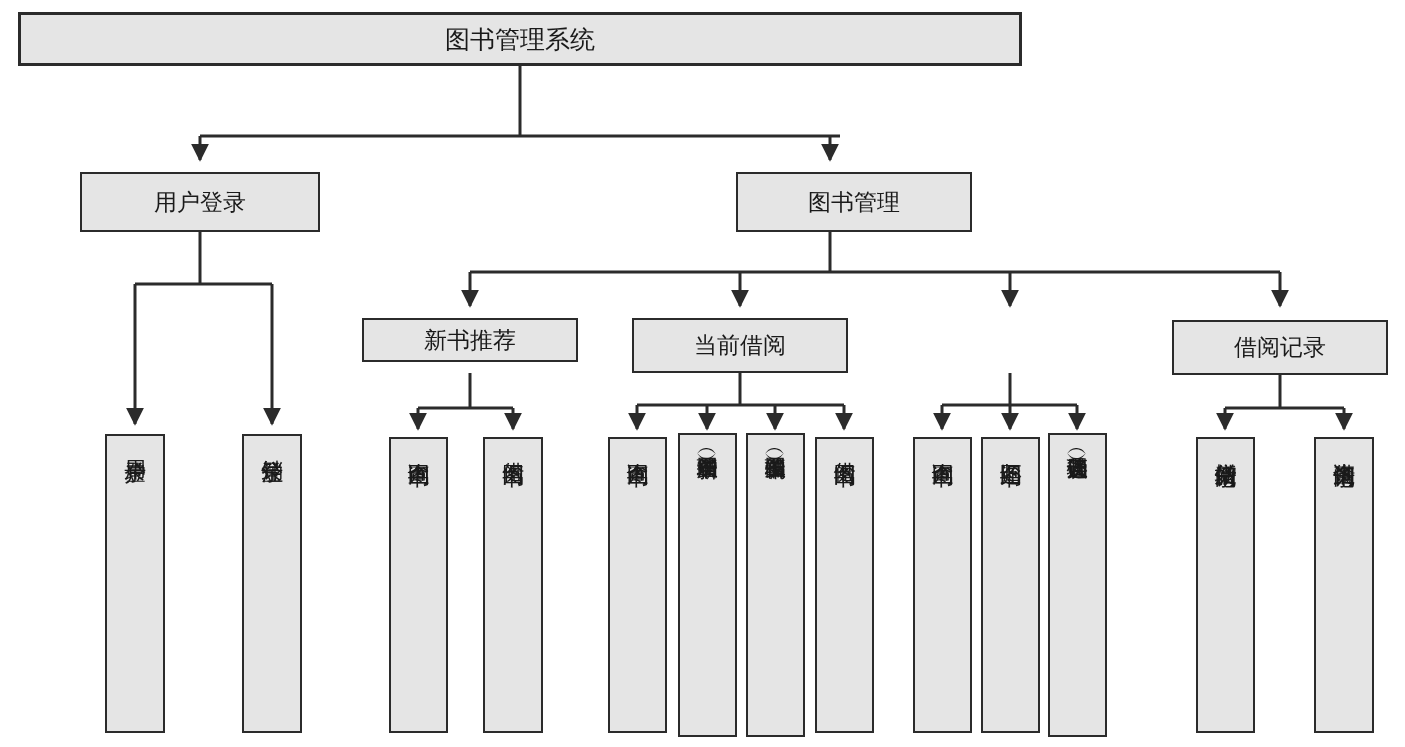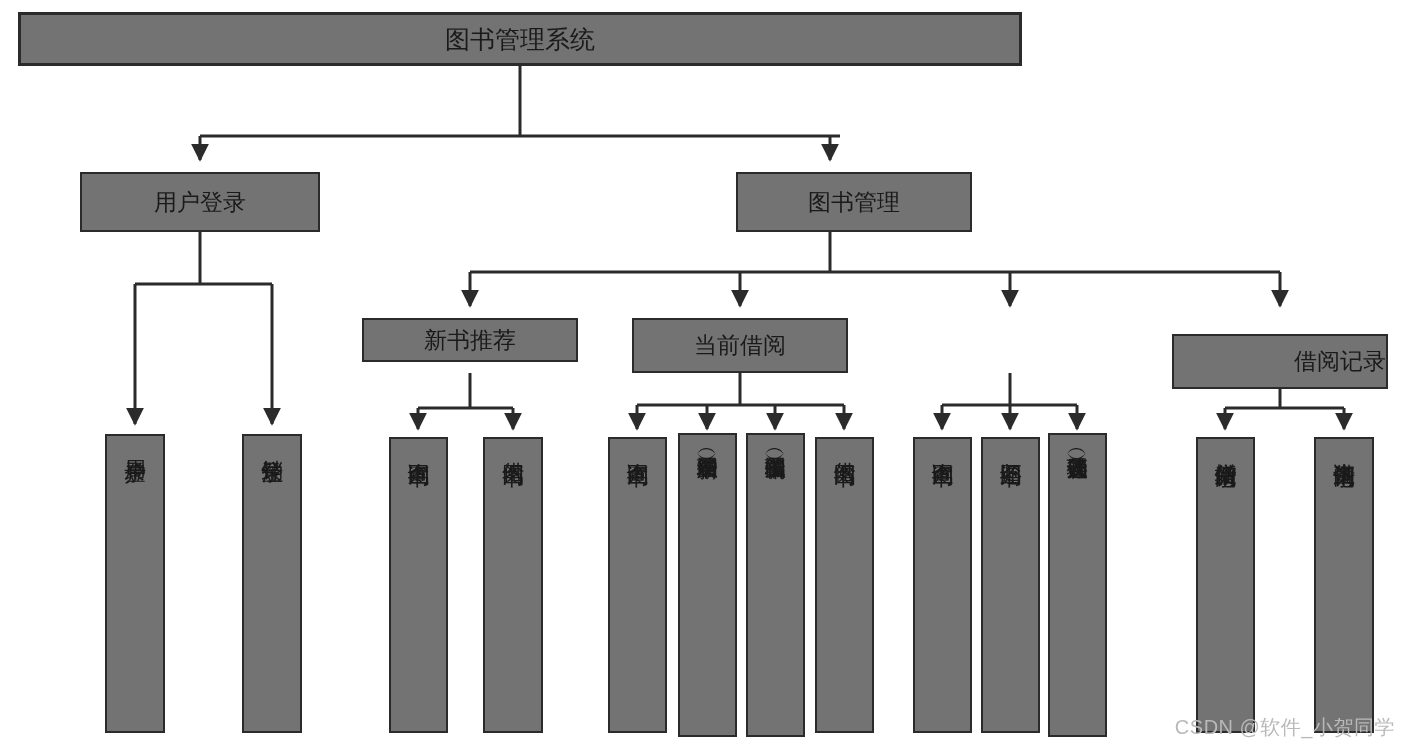--- a/index.html
+++ b/index.html
@@ -22,21 +22,21 @@
     left: 0;
     top: 0;
     width: 1405px;
     height: 747px;
     pointer-events: none;
   }
   .node {
     position: absolute;
     box-sizing: border-box;
     border: 2.5px solid #2b2b2b;
-    background: #737373;
+    background: #e5e5e5;
     display: flex;
     align-items: center;
     justify-content: center;
     color: #1a1a1a;
   }
   .node.root {
     border-width: 3px;
   }
   .node-label {
     text-align: center;
@@ -144,21 +144,21 @@
   <div class="node level2" style="left:712px; top:172px; width:236px; height:60px;margin-left:24px;">
     <span class="node-label">图书管理</span>
   </div>
 
   <div class="node level3" style="left:362px; top:318px; width:216px; height:44px;">
     <span class="node-label">新书推荐</span>
   </div>
   <div class="node level3" style="left:632px; top:318px; width:216px; height:55px;">
     <span class="node-label">当前借阅</span>
   </div>
-  <div class="node level3" style="left:1172px; top:334px; width:216px; height:55px;justify-content:flex-end;">
+  <div class="node level3" style="left:1172px; top:320px; width:216px; height:55px;">
     <span class="node-label">借阅记录</span>
   </div>
 
   <div class="node leaf" style="left:105px; top:434px; width:60px; height:299px;">
     <span class="node-label">用户登录</span>
   </div>
   <div class="node leaf" style="left:242px; top:434px; width:60px; height:299px;">
     <span class="node-label">注销登录</span>
   </div>
 
@@ -192,15 +192,14 @@
     <span class="node-label">确认归还（管理员）</span>
   </div>
 
   <div class="node leaf" style="left:1196px; top:437px; width:59px; height:296px;">
     <span class="node-label">新增借阅记录</span>
   </div>
   <div class="node leaf" style="left:1314px; top:437px; width:60px; height:296px;">
     <span class="node-label">查询借阅记录</span>
   </div>
 
-  <div class="watermark">CSDN @软件_小贺同学</div>
 
 </div>
 
 </body></html>

